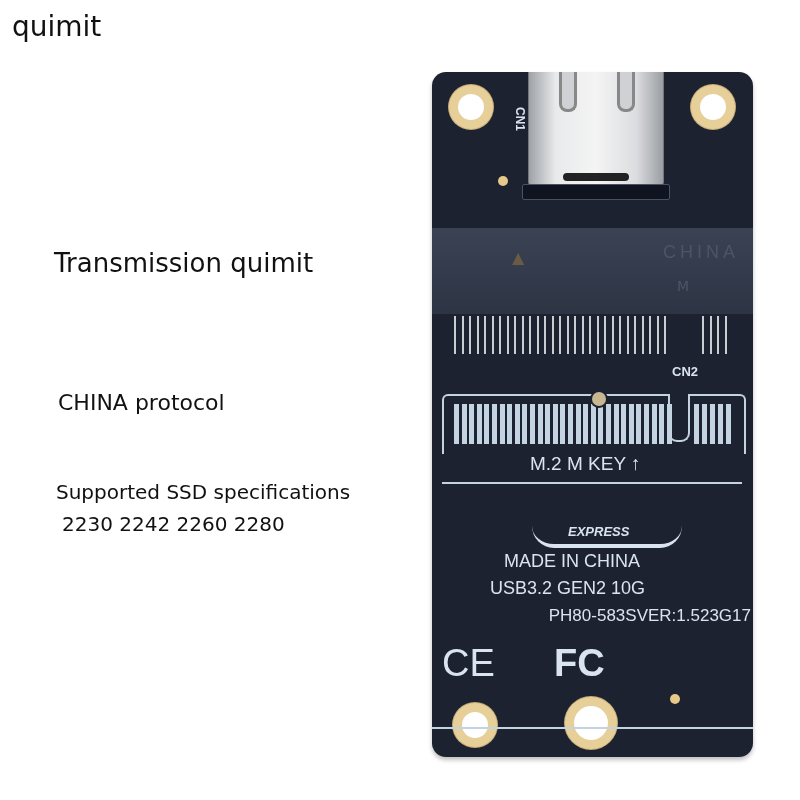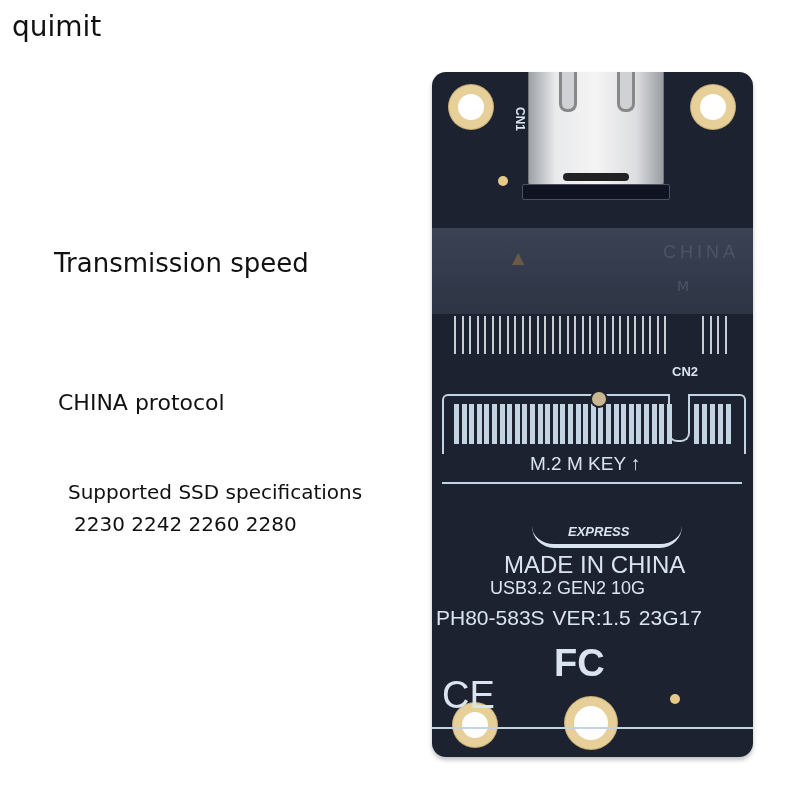--- a/index.html
+++ b/index.html
@@ -2,21 +2,21 @@
 <html><head>
 <meta charset="utf-8">
 <style>
   html, body { margin:0; padding:0; background:#ffffff; }
   body { width:800px; height:800px; position:relative; overflow:hidden;
          font-family:"DejaVu Sans", sans-serif; color:#111; }
   .brand { position:absolute; left:12px; top:10px; font-size:28px; color:#111; }
   .feat { position:absolute; color:#111; }
   .feat.speed { left:54px; top:245px; font-size:26px; line-height:36px; }
   .feat.proto { left:58px; top:390px; font-size:22px; }
-  .feat.spec  { left:68px; top:476px; font-size:20px; line-height:32px; }
+  .feat.spec  { left:56px; top:476px; font-size:20px; line-height:32px; }
 
   .pcb { position:absolute; left:432px; top:72px; width:321px; height:685px;
          background:#1d2230; border-radius:14px;
          box-shadow: 0 3px 4px rgba(0,0,0,0.25); overflow:hidden; }
   .hole { position:absolute; border-radius:50%; background:#fff;
           box-shadow: 0 0 0 9px #e7cf9a, 0 0 0 10px #c8ae78; }
 
   .usbc { position:absolute; left:96px; top:-32px; width:134px; height:150px;
           background:linear-gradient(90deg,#9ea2a6,#e9eaec 20%,#f4f4f4 50%,#dcdde0 80%,#9a9ea2);
           border-radius:6px 6px 10px 10px; border:1px solid #777; }
@@ -44,34 +44,34 @@
               background:#1d2230; border:2px solid #c4d3e2; border-top:none; border-radius:0 0 9px 9px; }
   .fp-pad { position:absolute; top:332px; width:5px; height:40px; background:#c4d3e2; }
   .via-gold { position:absolute; left:160px; top:320px; width:14px; height:14px; border-radius:50%;
               background:#c9b791; box-shadow:0 0 0 2px #1d2230; }
 
   .key { left:98px; top:381px; font-size:19px; }
   .rule { position:absolute; left:10px; top:410px; width:300px; height:2px; background:#c4d3e2; }
   .nvm { left:72px; top:408px; font-size:46px; font-style:italic; font-weight:bold; letter-spacing:-1px; }
   .express { left:136px; top:452px; font-size:13px; font-style:italic; font-weight:bold; }
   .swoosh { position:absolute; left:100px; top:454px; width:150px; height:18px; border-bottom:4px solid #d9e4ef; border-radius:0 0 80px 80px; }
-  .made { left:72px; top:479px; font-size:24px;text-align:center; }
+  .made { left:72px; top:479px; font-size:18px;text-align:center; }
   .usb { left:58px; top:506px; font-size:18px; }
-  .model { left:4px; top:534px; font-size:21px; width:315px; display:flex; justify-content:flex-start;gap:8px; }
+  .model { left:4px; top:534px; font-size:17px; width:315px; display:flex; justify-content:flex-end; }
   .cert { top:570px; font-size:38px; }
-  .ce { left:10px;margin-top:32px; } .fc { left:122px; font-weight:bold; } .rohs { left:222px; font-family:"Liberation Serif", serif; font-size:34px; top:574px;}
+  .ce { left:10px; } .fc { left:122px; font-weight:bold; } .rohs { left:222px; font-family:"Liberation Serif", serif; font-size:34px; top:574px;}
   .bottom-line { position:absolute; left:0; top:655px; width:321px; height:2px; background:#c4d3e2; }
 </style>
 </head>
 <body>
 
 <div class="brand">quimit</div>
 
 <div class="feat speed">
-  <div>Transmission speed</div>
+  <div>Transmission quimit</div>
 </div>
 <div class="feat proto">CHINA protocol</div>
 <div class="feat spec">
   <div>Supported SSD specifications</div>
   <div style="padding-left:6px">2230 2242 2260 2280</div>
 </div>
 
 <div class="pcb">
 
   <div class="hole" style="left:26px;top:22px;width:26px;height:26px;"></div>

